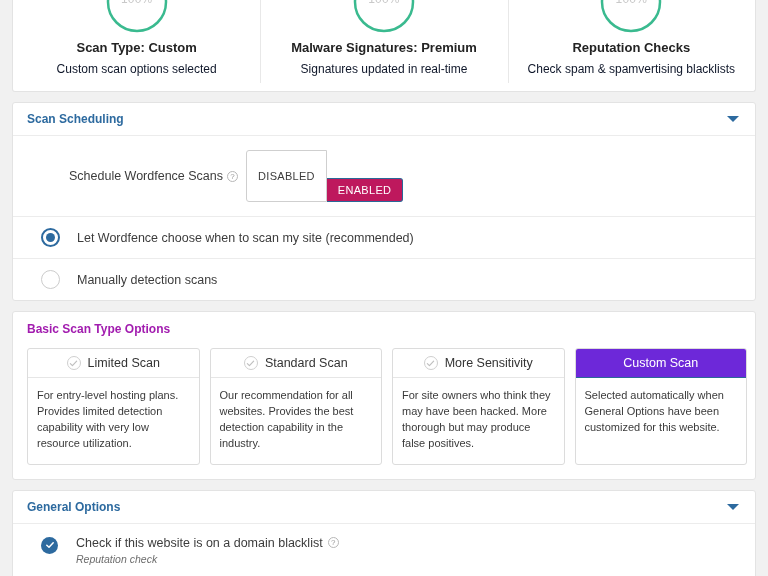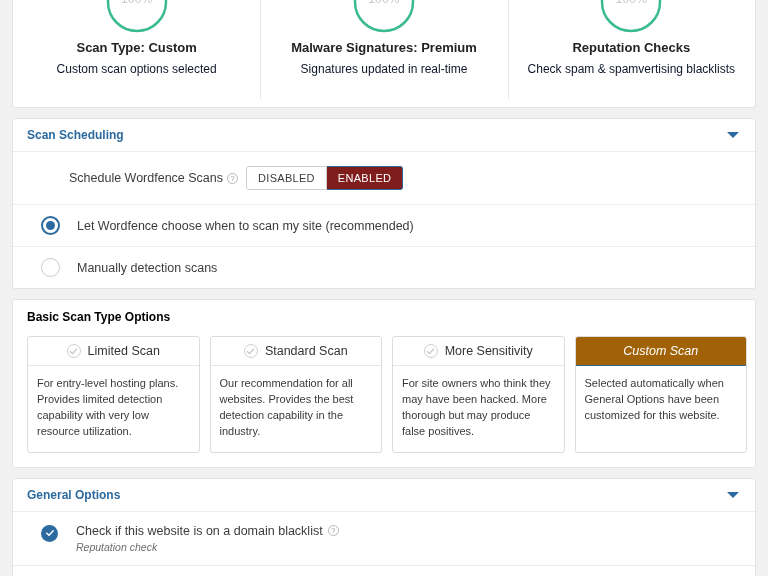--- a/index.html
+++ b/index.html
@@ -28,21 +28,21 @@
     margin-bottom: 10px;
   }
 
   
   .status-strip {
     display: flex;
     background: #ffffff;
     border: 1px solid #e3e3e3;
     border-top: none;
     border-radius: 0 0 3px 3px;
-    height: 108px;
+    height: 92px;
     margin-bottom: 10px;
   }
   .status-cell {
     flex: 1 1 0;
     position: relative;
     text-align: center;
     padding-top: 0;
   }
   .status-cell + .status-cell::before {
     content: "";
@@ -121,23 +121,24 @@
     letter-spacing: .3px;
     padding: 5px 11px;
     border: 1px solid #cfcfcf;
     background: #ffffff;
     color: #3c3c3c;
     cursor: pointer;
   }
   .seg:first-child { border-radius: 3px 0 0 3px; }
   .seg:last-child  { border-radius: 0 3px 3px 0; border-left: none; }
   .seg.active {
-    background: #7f1d1d;
+    background: #be185d;
     border-color: #2a6898;
     color: #ffffff;
+    margin-top: 28px;
   }
 
   
   .radio-row {
     display: flex;
     align-items: center;
     padding: 11px 14px 11px 28px;
     border-bottom: 1px solid #ececec;
   }
   .radio-row:last-child { border-bottom: none; }
@@ -165,21 +166,21 @@
   .radio-label {
     margin-left: 17px;
     font-size: 12.5px;
     color: #3c3c3c;
   }
 
   
   .basic-head {
     font-size: 12px;
     font-weight: bold;
-    color: #000000;
+    color: #a21caf;
     padding: 10px 6px 0 14px;
   }
   .scan-grid {
     display: flex;
     gap: 10px;
     padding: 12px 8px 14px 14px;
   }
   .scan-card {
     flex: 1 1 0;
     border: 1px solid #dcdcdc;
@@ -194,24 +195,23 @@
     align-items: center;
     justify-content: center;
     gap: 7px;
     padding: 7px 6px;
     font-size: 12.5px;
     color: #333;
     border-bottom: 1px solid #e6e6e6;
     cursor: pointer;
   }
   .scan-card.selected .scan-card-head {
-    background: #a16207;
+    background: #6d28d9;
     color: #ffffff;
     border-bottom-color: #2a6898;
-    font-style: italic;
   }
   .tick {
     width: 14px; height: 14px;
     border-radius: 50%;
     border: 1px solid #cfcfcf;
     display: inline-flex;
     align-items: center;
     justify-content: center;
     flex: 0 0 auto;
   }

